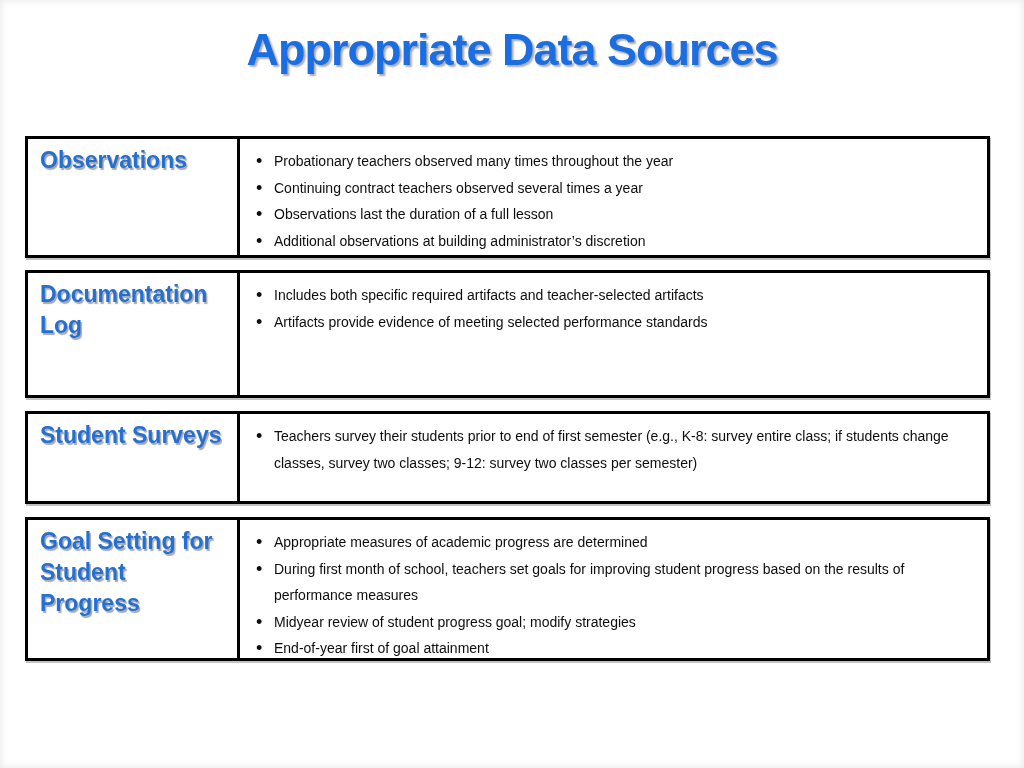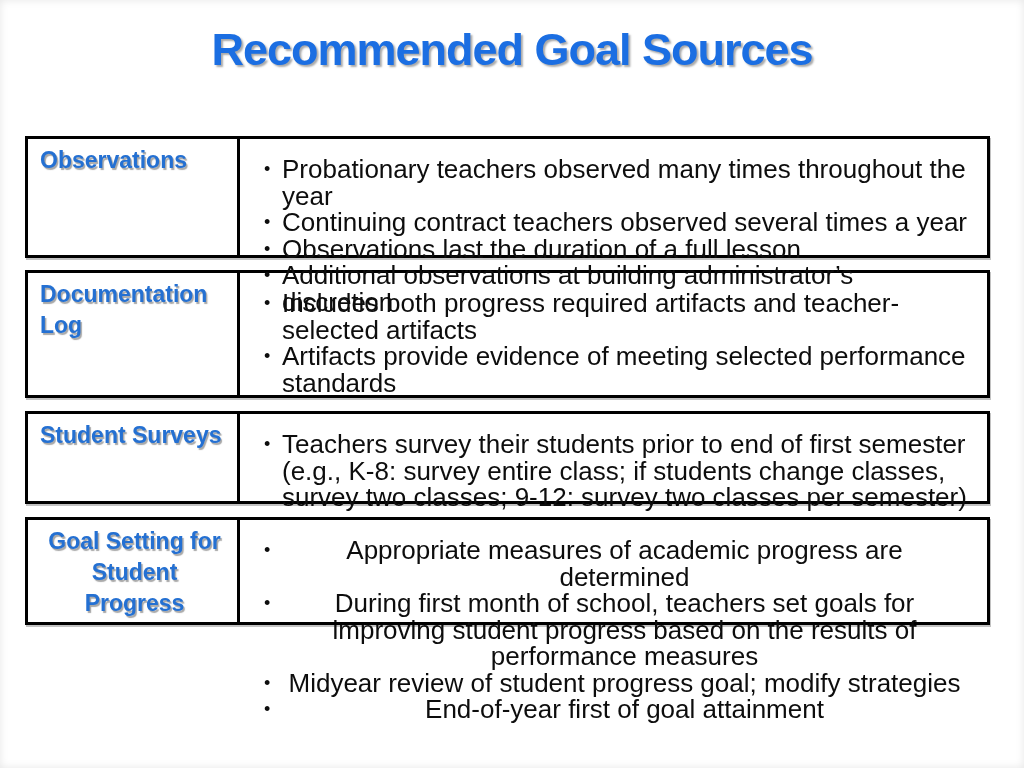--- a/index.html
+++ b/index.html
@@ -40,84 +40,84 @@
   .data-row {
     display: flex;
     border: 3px solid #000000;
     background: #ffffff;
     box-sizing: border-box;
     box-shadow: 1px 2px 0 rgba(120,120,120,0.45);
   }
   .row-1 { height: 122px; margin-bottom: 12px; }
   .row-2 { height: 128px; margin-bottom: 13px; }
   .row-3 { height: 93px; margin-bottom: 13px; }
-  .row-4 { height: 108px; text-align: center; }
+  .row-4 { height: 144px; }
   .header-cell {
     width: 212px;
     flex: 0 0 212px;
     border-right: 3px solid #000000;
     box-sizing: border-box;
     padding: 6px 8px 0 12px;
     font-size: 23px;
     font-weight: bold;
     line-height: 31px;
     color: #2470d2;
     text-shadow: 1.5px 1.5px 1px rgba(120,120,120,0.65);
   }
   .content-cell {
     flex: 1 1 auto;
     box-sizing: border-box;
     padding: 5px 8px 0 6px;
   }
   ul.bullets {
-    margin: 12px;
+    margin: 4px;
     padding: 0;
     list-style: none;
-    font-size: 26px;
+    font-size: 14px;
     line-height: 26.5px;
     color: #0d0d0d;
   }
   ul.bullets li {
     position: relative;
     padding-left: 24px;
   }
   ul.bullets li::before {
     content: "\2022";
     position: absolute;
     left: 6px;
     top: 0;
     font-size: 18px;
   }
 </style>
 </head>
 <body>
 
 <div class="slide">
 
-  <h1 class="slide-title">Recommended Goal Sources</h1>
+  <h1 class="slide-title">Appropriate Data Sources</h1>
 
   <div class="tables">
 
     <div class="data-row row-1">
       <div class="header-cell">Observations</div>
       <div class="content-cell">
         <ul class="bullets">
             <li>Probationary teachers observed many times throughout the year</li>
             <li>Continuing contract teachers observed several times a year</li>
             <li>Observations last the duration of a full lesson</li>
             <li>Additional observations at building administrator’s discretion</li>
           </ul>
       </div>
     </div>
 
     <div class="data-row row-2">
       <div class="header-cell">Documentation Log</div>
       <div class="content-cell">
         <ul class="bullets">
-            <li>Includes both progress required artifacts and teacher-selected artifacts</li>
+            <li>Includes both specific required artifacts and teacher-selected artifacts</li>
             <li>Artifacts provide evidence of meeting selected performance standards</li>
           </ul>
       </div>
     </div>
 
     <div class="data-row row-3">
       <div class="header-cell">Student Surveys</div>
       <div class="content-cell">
         <ul class="bullets">
             <li>Teachers survey their students prior to end of first semester (e.g., K-8: survey entire class; if students change classes, survey two classes; 9-12: survey two classes per semester)</li>

